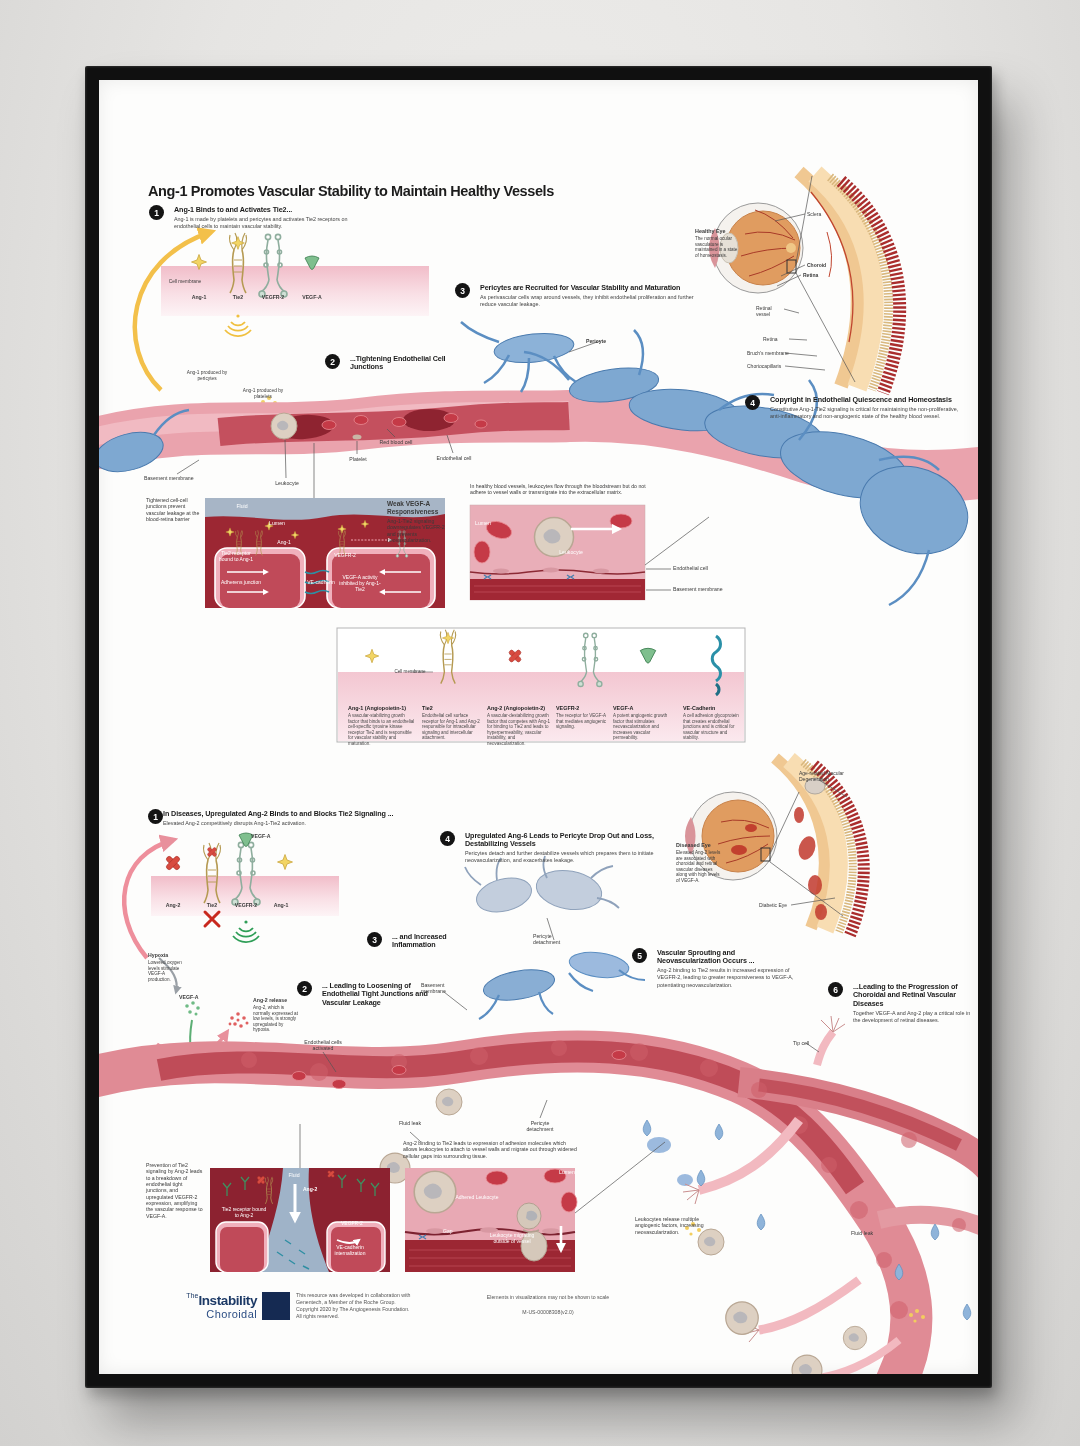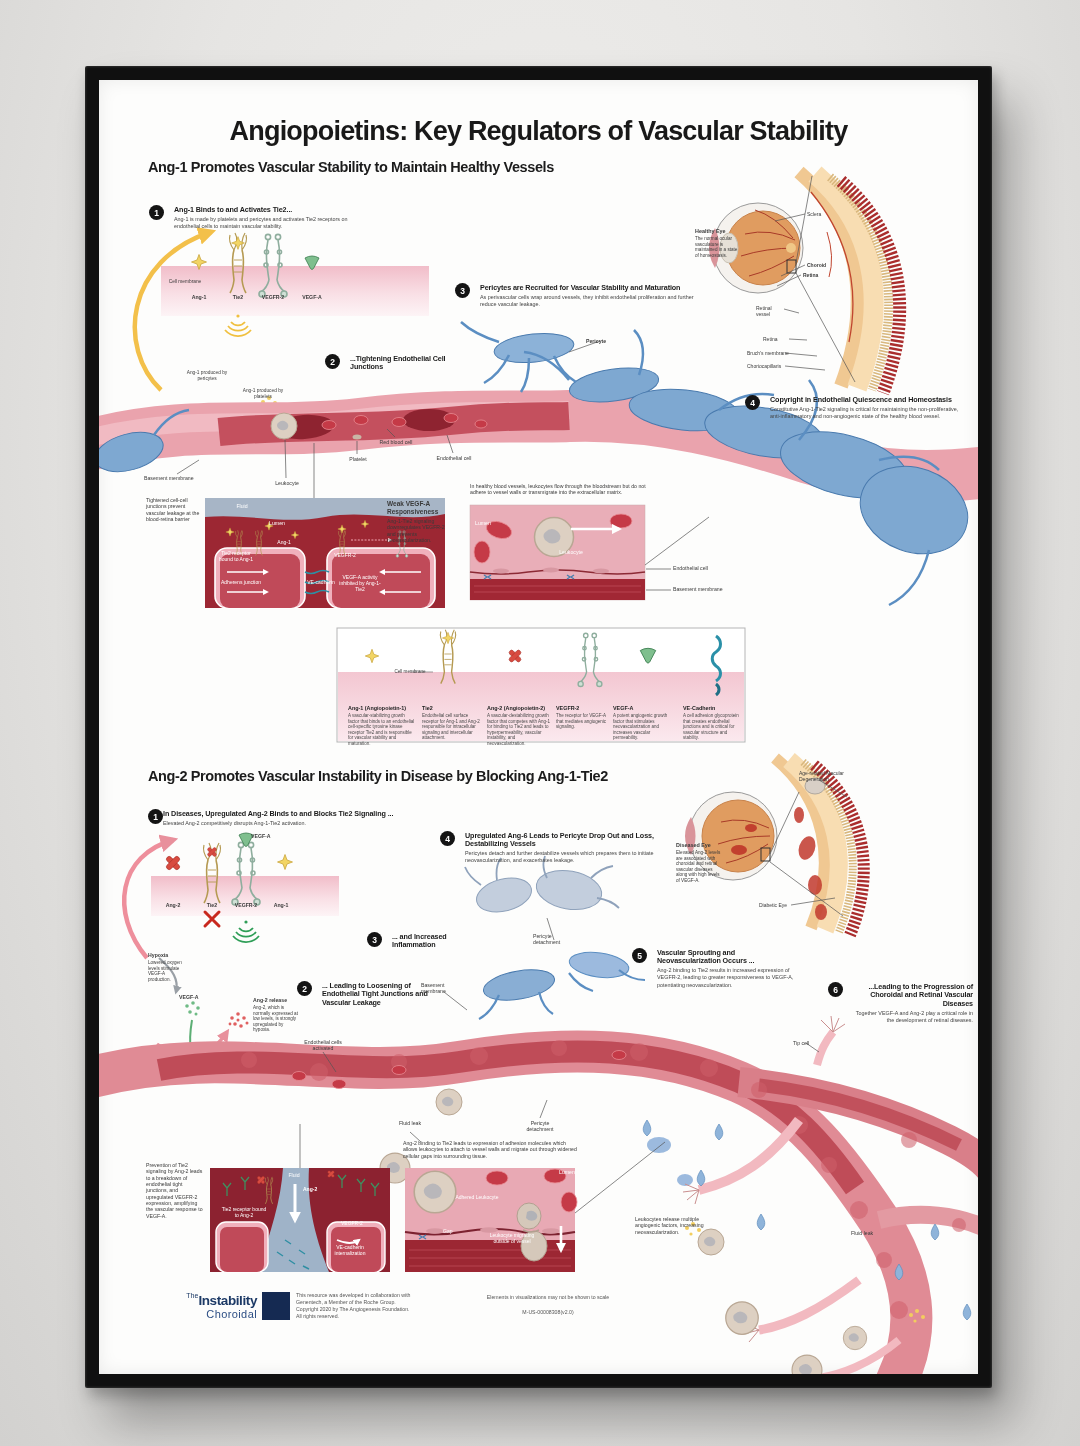--- a/index.html
+++ b/index.html
@@ -8,21 +8,21 @@
     background:radial-gradient(ellipse at 50% 30%, #efeeec 0%, #e6e5e3 50%, #d2d1cf 100%);}
   .frame{position:absolute;left:85px;top:66px;width:907px;height:1322px;background:#101010;
     padding:14px;border-radius:2px;
     box-shadow:22px 34px 48px rgba(0,0,0,.30), 4px 8px 14px rgba(0,0,0,.25), inset 0 0 3px rgba(255,255,255,.25);}
   .poster{position:relative;width:879px;height:1294px;background:#fdfdfc;overflow:hidden;
     box-shadow:inset 0 0 18px rgba(0,0,0,.08);}
   .art{position:absolute;left:0;top:0;z-index:1;}
   .title{position:absolute;left:0;right:0;top:36px;margin:0;z-index:3;text-align:center;
     font-size:27px;font-weight:700;letter-spacing:-0.8px;color:#191919;}
   .sechead{position:absolute;margin:0;z-index:3;font-size:14.5px;font-weight:700;letter-spacing:-0.4px;color:#1c1c1c;}
-  #sec1{left:49px;top:79px;} #sec2{left:49px;top:688px;}
+  #sec1{left:49px;top:103px;} #sec2{left:49px;top:688px;}
   .stepnum{position:absolute;z-index:3;width:15px;height:15px;border-radius:50%;background:#141414;color:#fff;
     font-size:8.5px;font-weight:700;display:flex;align-items:center;justify-content:center;}
   .steptext{position:absolute;z-index:3;}
   .steptitle{font-size:7.2px;font-weight:700;line-height:1.18;color:#1a1a1a;letter-spacing:-0.1px;}
   .stepbody{font-size:5.4px;line-height:1.3;color:#444;margin-top:1.5px;}
   .ann{position:absolute;z-index:4;font-size:5.5px;line-height:1.22;color:#3a3a3a;}
   .ann.b{font-weight:700;}
   .legend{position:absolute;left:238px;top:548px;width:408px;height:114px;z-index:3;}
   .lentry{position:absolute;}
   .lname{font-size:5.4px;font-weight:700;color:#222;line-height:1.1;}
@@ -510,23 +510,21 @@
             <path d="M707,963 L720,972"></path>
       <path d="M201,1044 L201,1088"></path>
             <path d="M476,1133 L566,1062"></path>
     </g>
 
     <g stroke="#ffffff" stroke-width="1.1">
       <path d="M170,1236 L186,1220 M174,1238 L189,1228 M178,1239 L187,1236 M168,1232 L178,1226 M166,1226 L174,1222 M182,1216 L184,1222 M176,1218 L180,1224"></path>
     </g>
    </svg>
 
-   <h1 class="title">Angiopoietins: Key Regulators of Vascular Stability</h1>
    <h2 class="sechead" id="sec1">Ang-1 Promotes Vascular Stability to Maintain Healthy Vessels</h2>
-   <h2 class="sechead" id="sec2">Ang-2 Promotes Vascular Instability in Disease by Blocking Ang-1-Tie2</h2>
 
    <div id="steps">
           <div class="stepnum" style="left: 50px; top: 125px;">1</div>
           <div class="steptext" style="left: 75px; top: 126px; width: 185px;">
             <div class="steptitle">Ang-1 Binds to and Activates Tie2...</div>
             <div class="stepbody">Ang-1 is made by platelets and pericytes and activates Tie2 receptors on endothelial cells to maintain vascular stability.</div>
           </div>
           <div class="stepnum" style="left: 226px; top: 274px;">2</div>
           <div class="steptext" style="left: 251px; top: 275px; width: 98px;">
             <div class="steptitle">...Tightening Endothelial Cell Junctions</div>
@@ -558,21 +556,21 @@
           <div class="steptext" style="left: 366px; top: 752px; width: 208px;">
             <div class="steptitle">Upregulated Ang-6 Leads to Pericyte Drop Out and Loss, Destabilizing Vessels</div>
             <div class="stepbody">Pericytes detach and further destabilize vessels which prepares them to initiate neovascularization, and exacerbates leakage.</div>
           </div>
           <div class="stepnum" style="left: 533px; top: 868px;">5</div>
           <div class="steptext" style="left: 558px; top: 869px; width: 140px;">
             <div class="steptitle">Vascular Sprouting and Neovascularization Occurs ...</div>
             <div class="stepbody">Ang-2 binding to Tie2 results in increased expression of VEGFR-2, leading to greater responsiveness to VEGF-A, potentiating neovascularization.</div>
           </div>
           <div class="stepnum" style="left: 729px; top: 902px;">6</div>
-          <div class="steptext" style="left: 754px; top: 903px; width: 120px; text-align: right;">
+          <div class="steptext" style="left: 754px; top: 903px; width: 120px;">
             <div class="steptitle">...Leading to the Progression of Choroidal and Retinal Vascular Diseases</div>
             <div class="stepbody">Together VEGF-A and Ang-2 play a critical role in the development of retinal diseases.</div>
           </div>
         </div>
    <div class="legend" id="legendBox">
           <div class="lentry" style="left: 11px; top: 78px; width: 68px;">
             <div class="lname">Ang-1 (Angiopoietin-1)</div>
             <div class="ldesc">A vascular-stabilizing growth factor that binds to an endothelial cell-specific tyrosine kinase receptor Tie2 and is responsible for vascular stability and maturation.</div>
           </div>
           <div class="lentry" style="left: 85px; top: 78px; width: 60px;">

